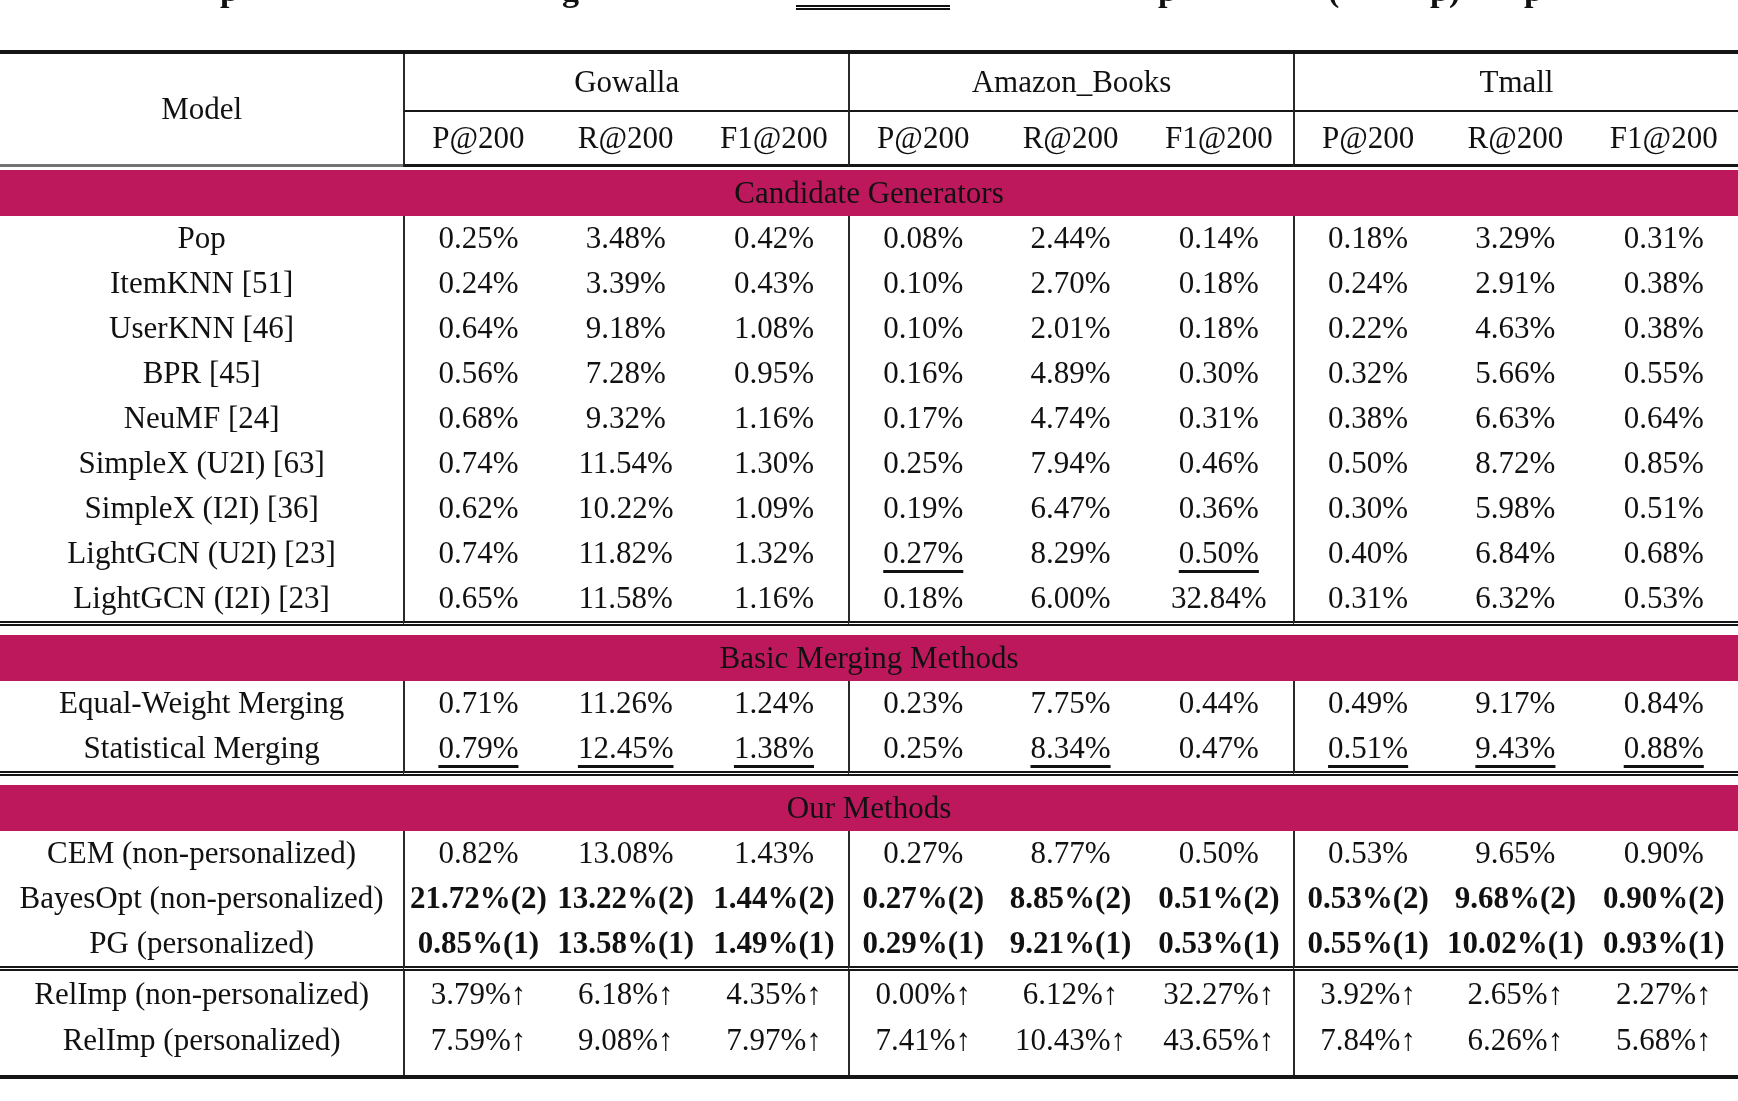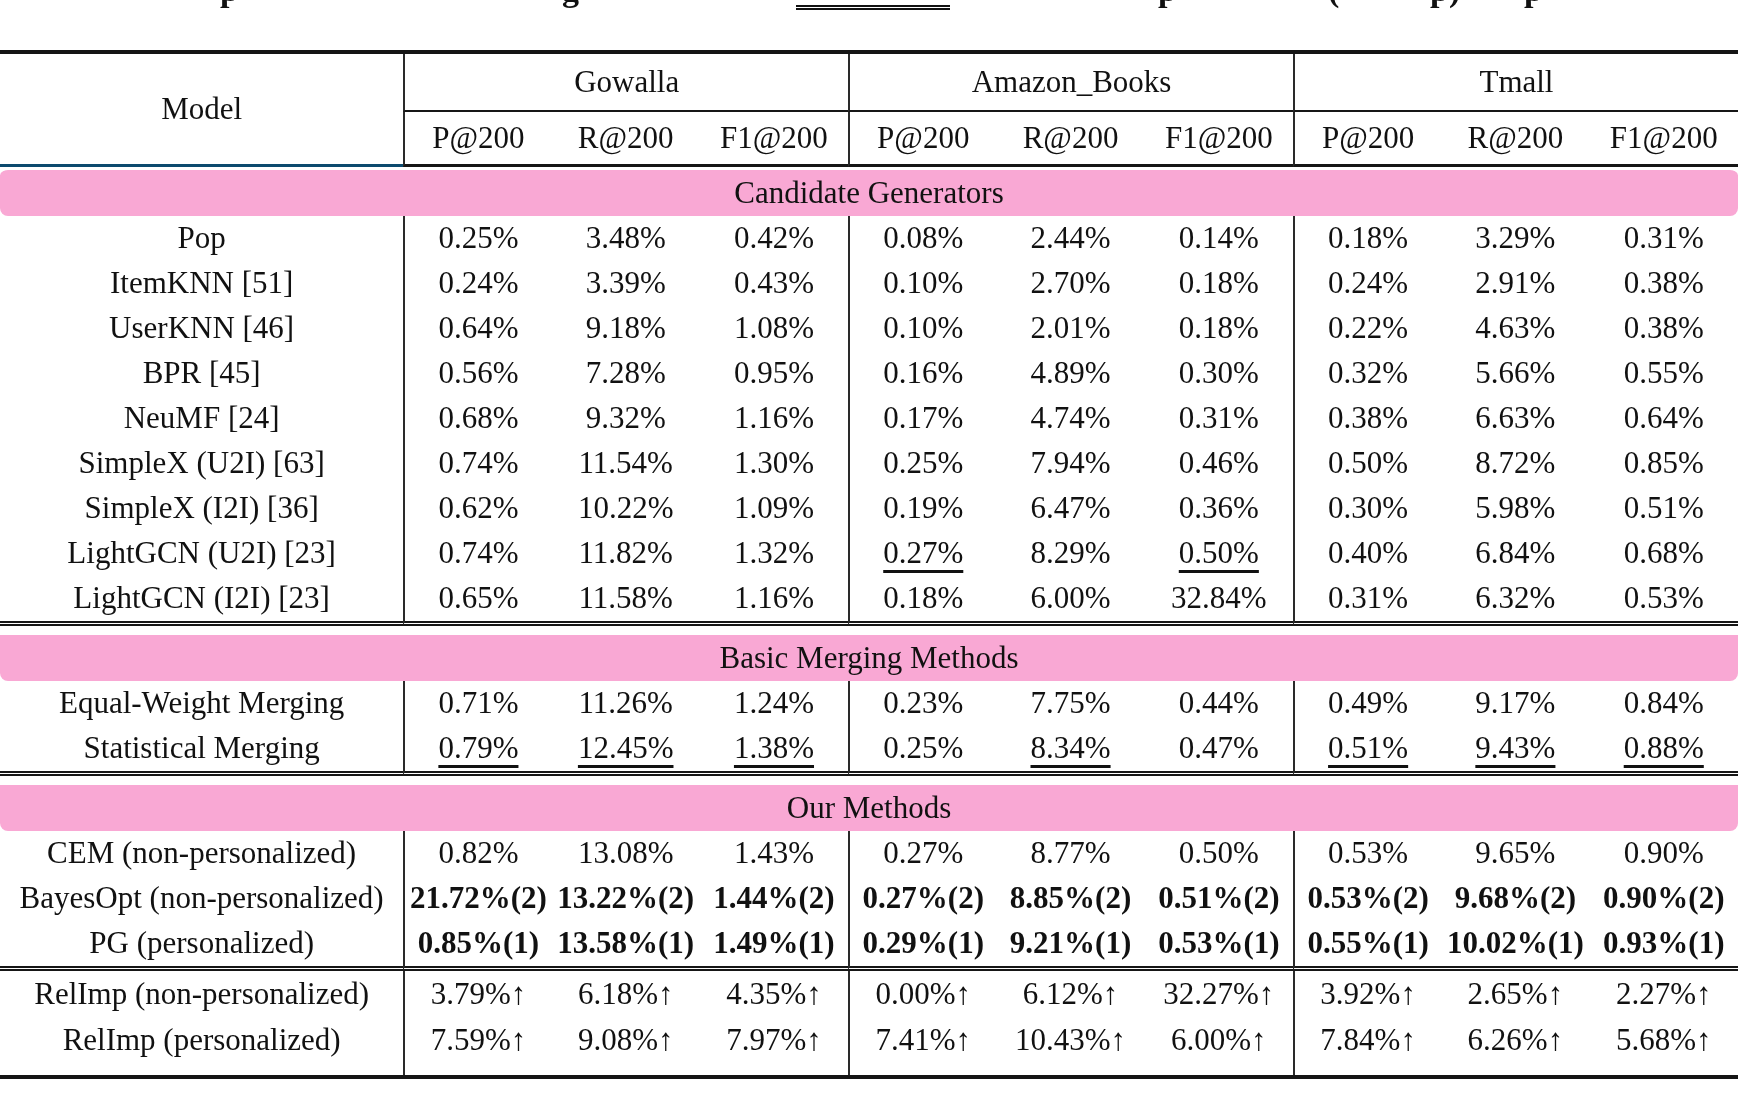--- a/index.html
+++ b/index.html
@@ -25,27 +25,26 @@
   td{
     text-align:center;vertical-align:middle;
     font-size:31px;line-height:1.05;padding:0;
     white-space:nowrap;overflow:visible;
   }
   
   td.bl{border-left:2px solid #2a2a2a;}
   
   tr.h1 td{height:56px;}
   tr.h1 td.group{border-bottom:2px solid #161616;}
-  td.model-head{border-bottom:3px solid #0c4a6e;}
+  td.model-head{border-bottom:3px solid #737373;}
   tr.h2 td{height:52px;border-bottom:3px solid #161616;margin-left:18px;}
   
   tr.band td{
-    height:46px;background:#f9a8d4;background-clip:padding-box;
+    height:46px;background:#be185d;background-clip:padding-box;
     border-top:9px solid #ffffff;
-    border-radius:8px;
   }
   tr.band.first td{border-top:3px solid #ffffff;}
   
   tr.data td{height:45px;}
   tr.relimp td{height:46px;}
   tr.sec-end td{border-bottom:5px double #161616;}
   tr.last td{padding-bottom:12px;}
   .bold{font-weight:bold;}
   .u{
     text-decoration:underline;
@@ -286,19 +285,19 @@
         <td><span>2.65%↑</span></td>
         <td><span>2.27%↑</span></td>
       </tr>
       <tr class="data relimp last">
         <td>RelImp (personalized)</td>
         <td class="bl"><span>7.59%↑</span></td>
         <td><span>9.08%↑</span></td>
         <td><span>7.97%↑</span></td>
         <td class="bl"><span>7.41%↑</span></td>
         <td><span>10.43%↑</span></td>
-        <td><span>6.00%↑</span></td>
+        <td><span>43.65%↑</span></td>
         <td class="bl"><span>7.84%↑</span></td>
         <td><span>6.26%↑</span></td>
         <td><span>5.68%↑</span></td>
       </tr>
     </tbody>
 </table>
 
 </body></html>

